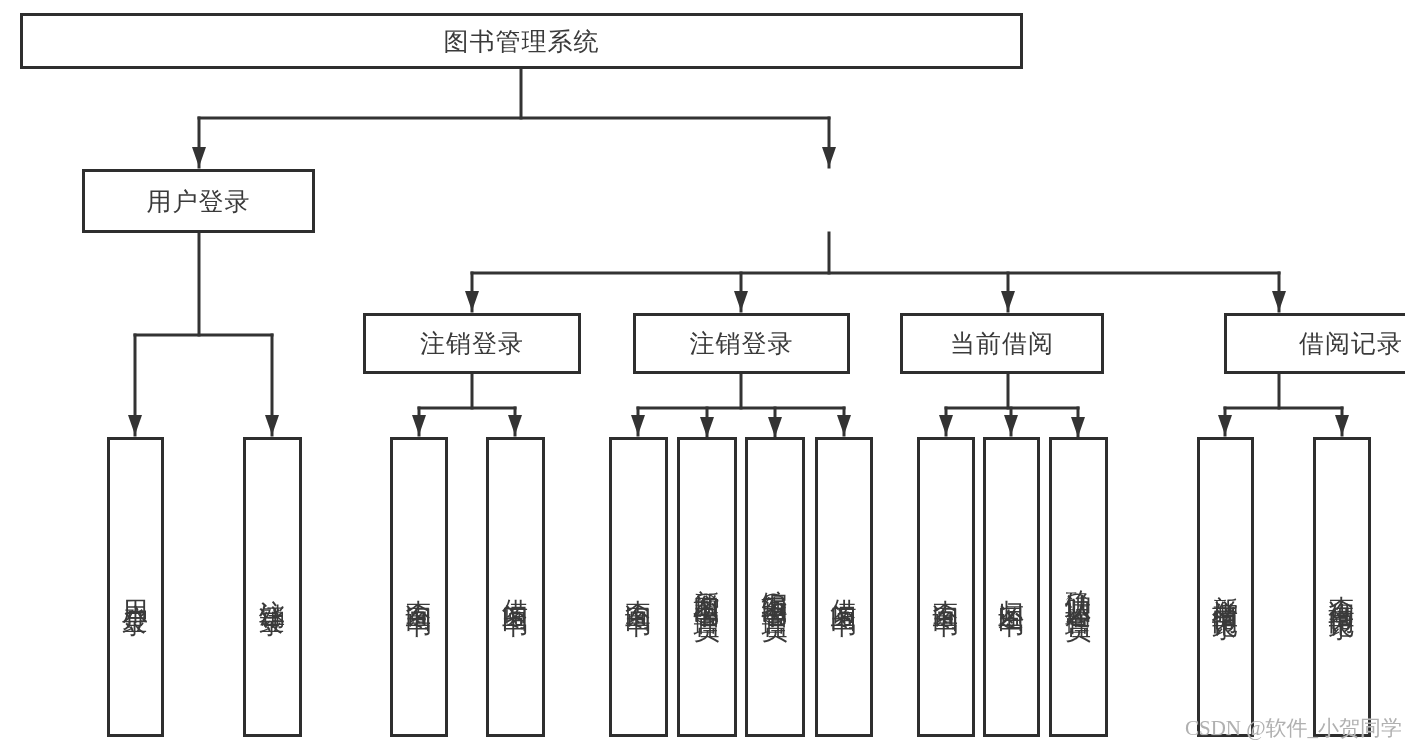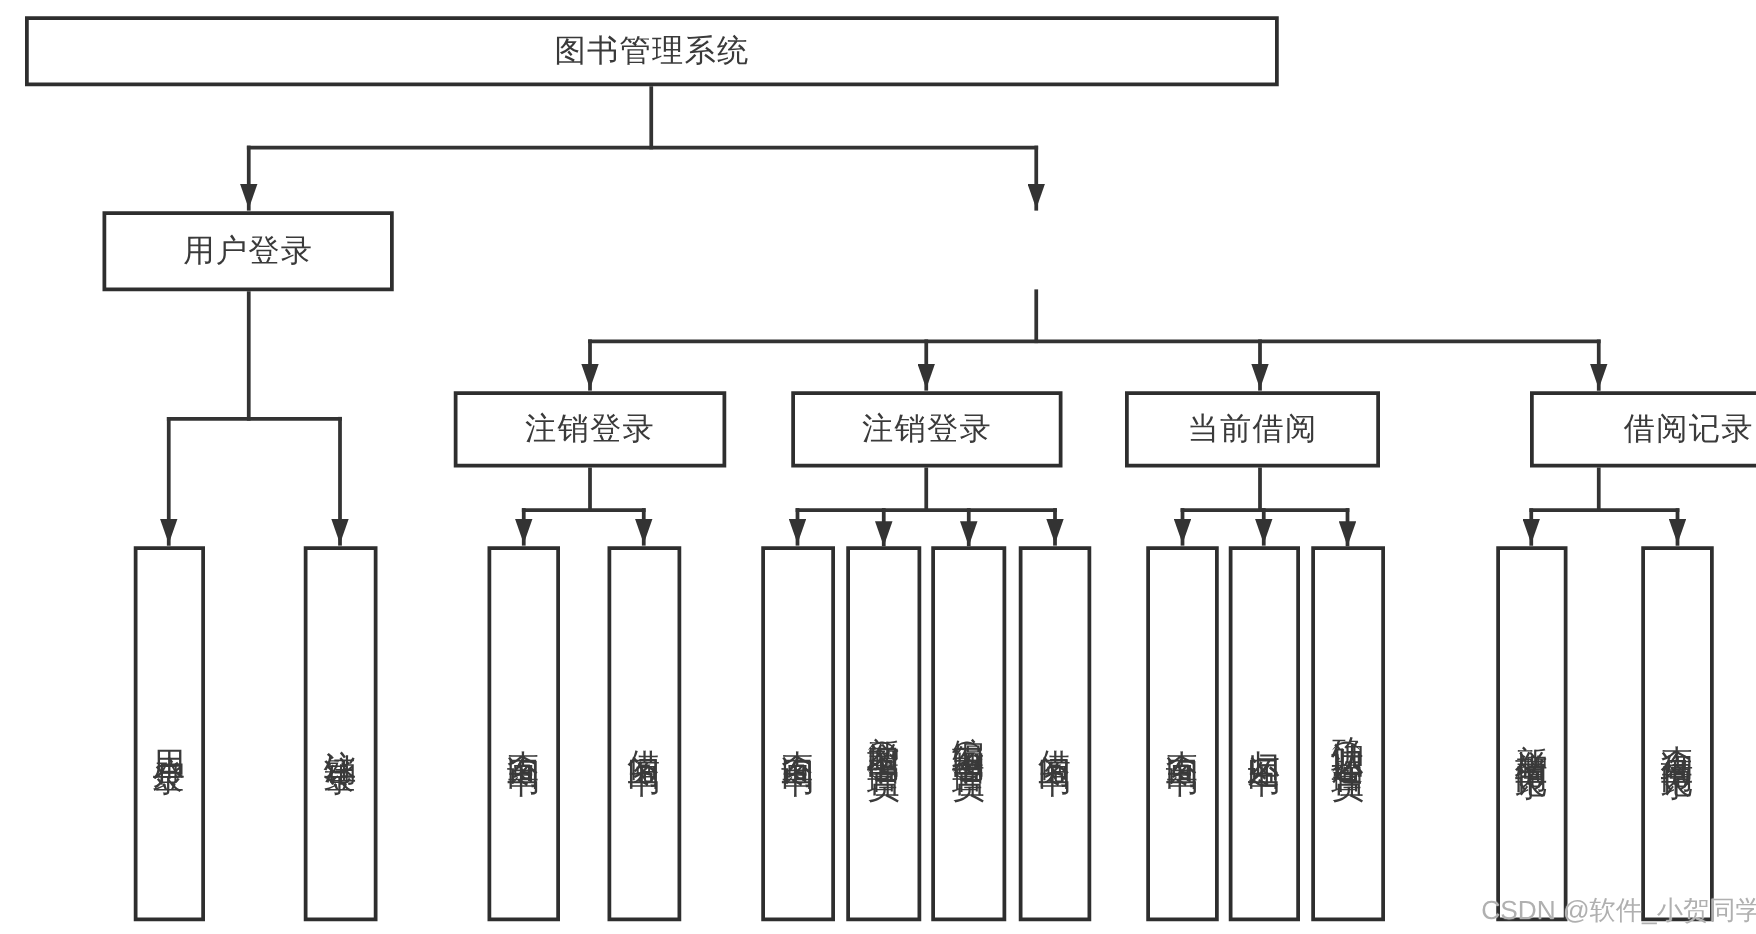--- a/index.html
+++ b/index.html
@@ -54,20 +54,21 @@
   .watermark {
     position: absolute;
     left: 1185px;
     top: 714px;
     width: 215px;
     font-size: 21px;
     color: #b0b0b0;
     white-space: nowrap;
     z-index: 5;
     text-shadow: 0 0 1px #ffffff;
+    font-family: Liberation Serif, serif;
   }
 </style>
 </head>
 <body>
 
 <div class="canvas">
 
   <svg class="connectors" width="1405" height="747" viewBox="0 0 1405 747" xmlns="http://www.w3.org/2000/svg">
     <defs>
       <marker id="ah" viewBox="0 0 20 14" refX="20" refY="7" markerWidth="20" markerHeight="14" markerUnits="userSpaceOnUse" orient="auto">

